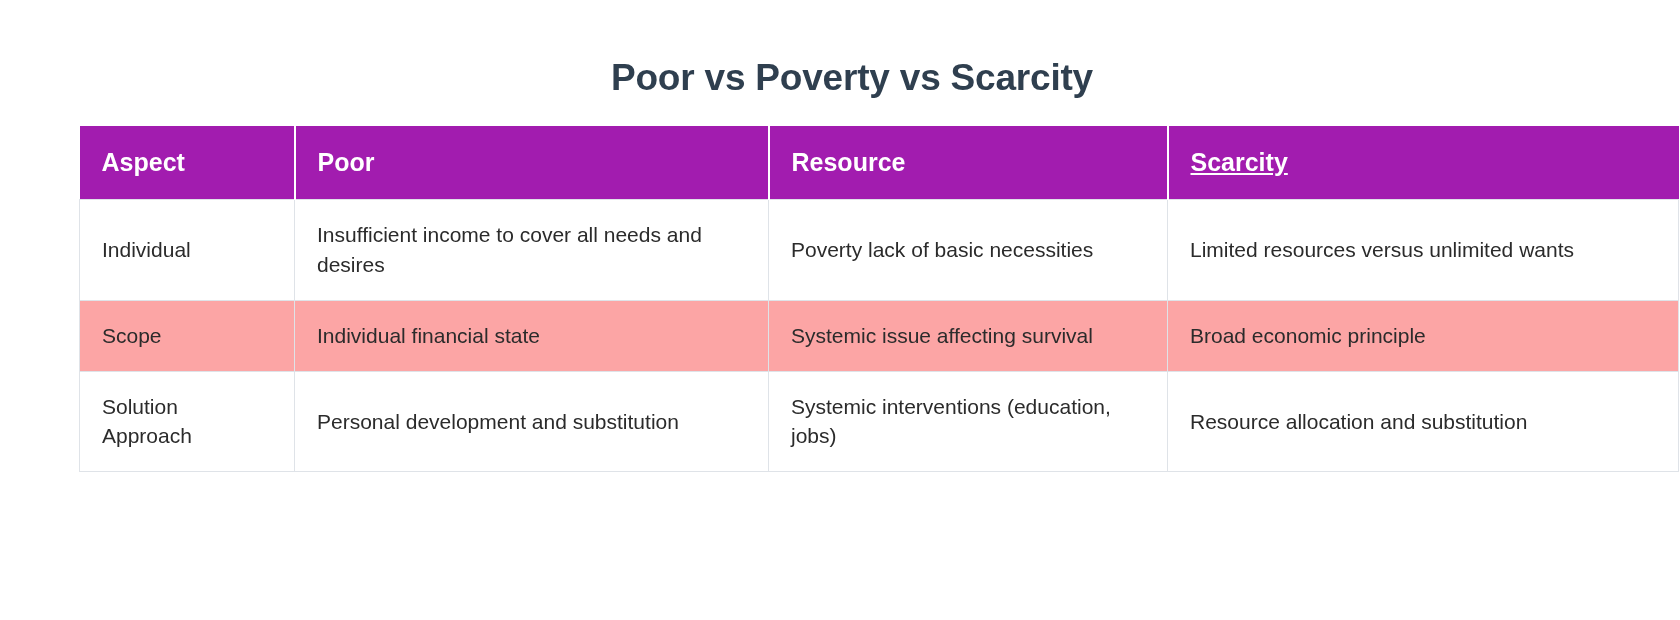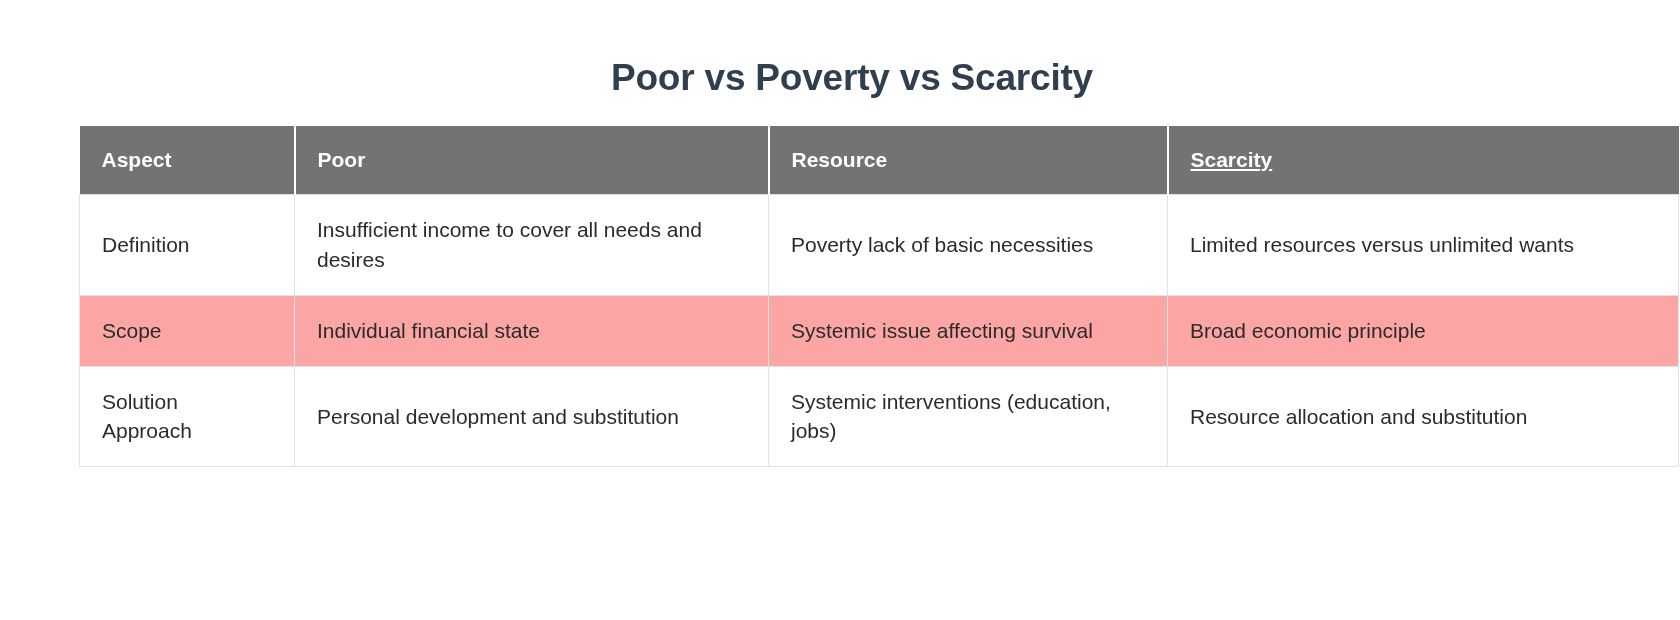--- a/index.html
+++ b/index.html
@@ -42,23 +42,23 @@
   }
 
   table.comparison {
     width: 1599px;
     border-collapse: collapse;
     table-layout: fixed;
     background: #ffffff;
   }
 
   table.comparison thead th {
-    background: #737373;
+    background: #a21caf;
     color: #ffffff;
-    font-size: 21px;
+    font-size: 25px;
     font-weight: bold;
     text-align: left;
     padding: 22px 22px 22px 22px;
     height: 40px;
     vertical-align: middle;
     border-right: 2px solid #ffffff;
     box-sizing: border-box;
   }
   table.comparison thead th:last-child {
     border-right: none;
@@ -107,21 +107,21 @@
       <thead>
         <tr>
           <th>Aspect</th>
           <th>Poor</th>
           <th>Resource</th>
           <th>Scarcity</th>
         </tr>
       </thead>
       <tbody>
         <tr class="row-plain">
-          <td>Definition</td>
+          <td>Individual</td>
           <td>Insufficient income to cover all needs and desires</td>
           <td>Poverty lack of basic necessities</td>
           <td>Limited resources versus unlimited wants</td>
         </tr>
         <tr class="row-alt">
           <td>Scope</td>
           <td>Individual financial state</td>
           <td>Systemic issue affecting survival</td>
           <td>Broad economic principle</td>
         </tr>

